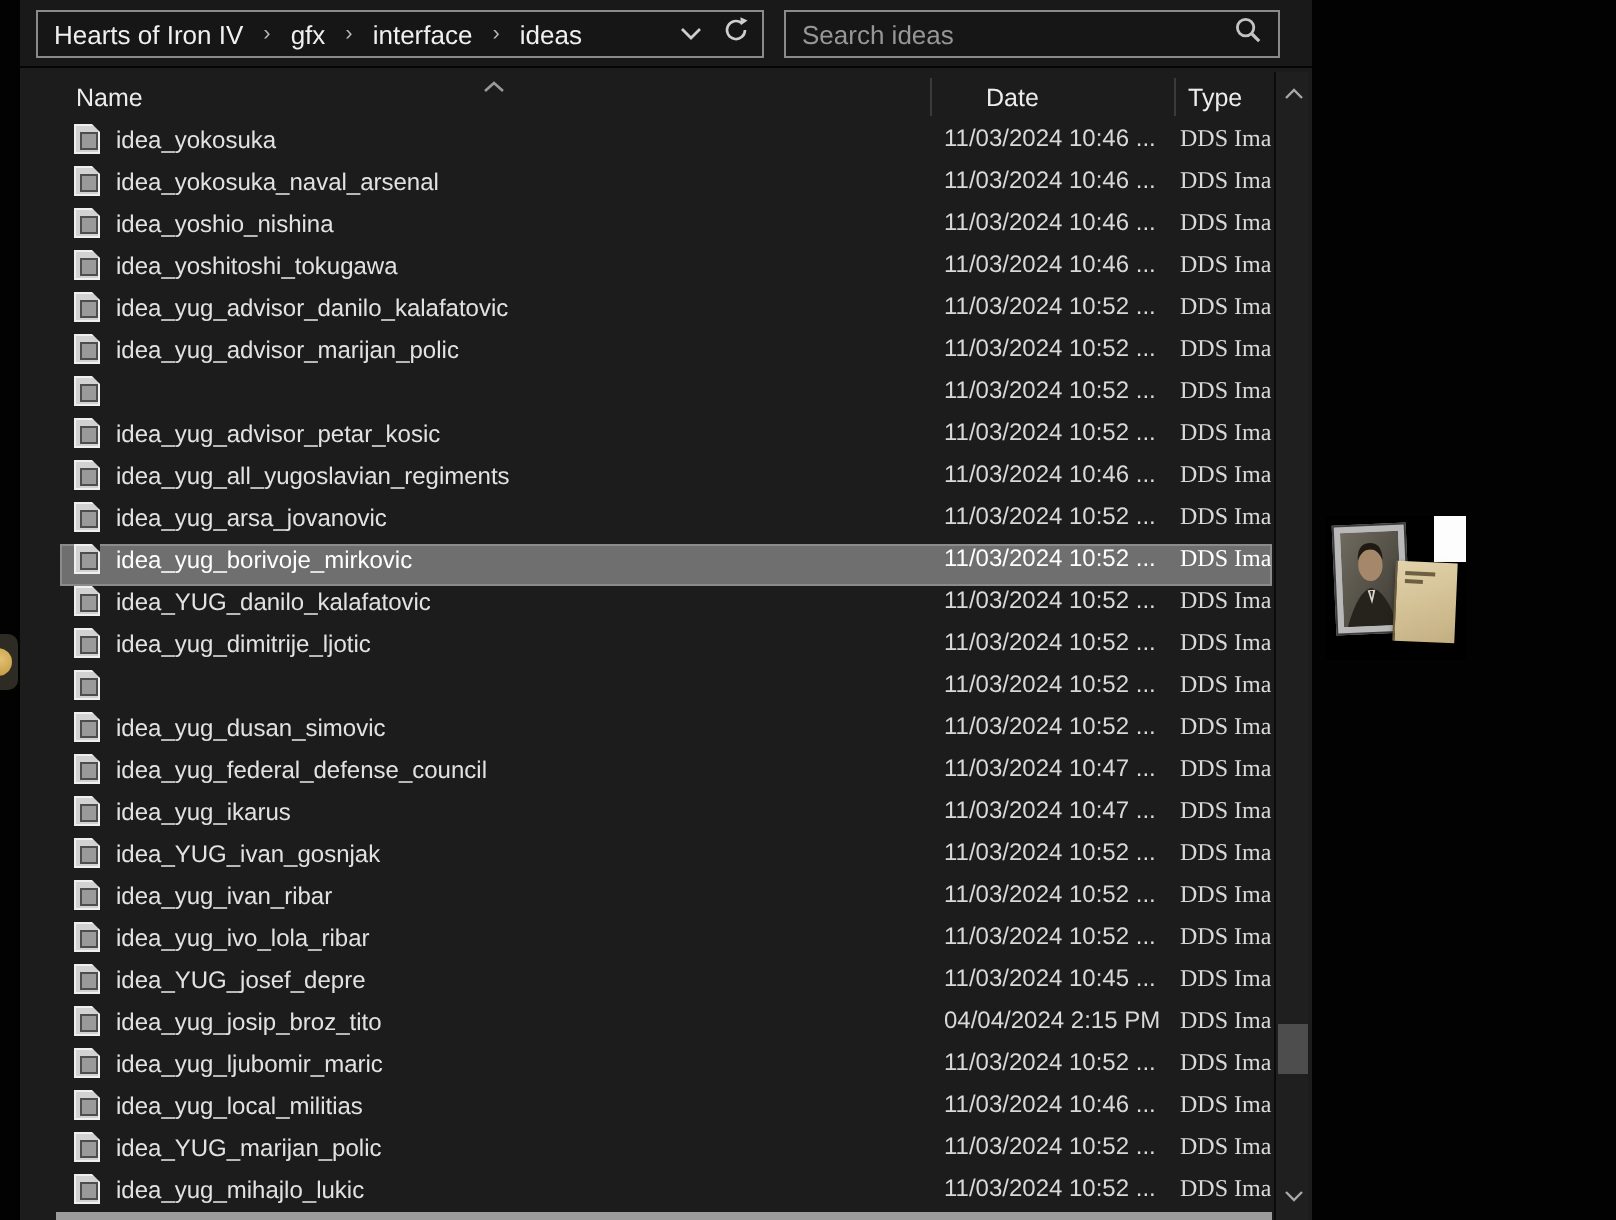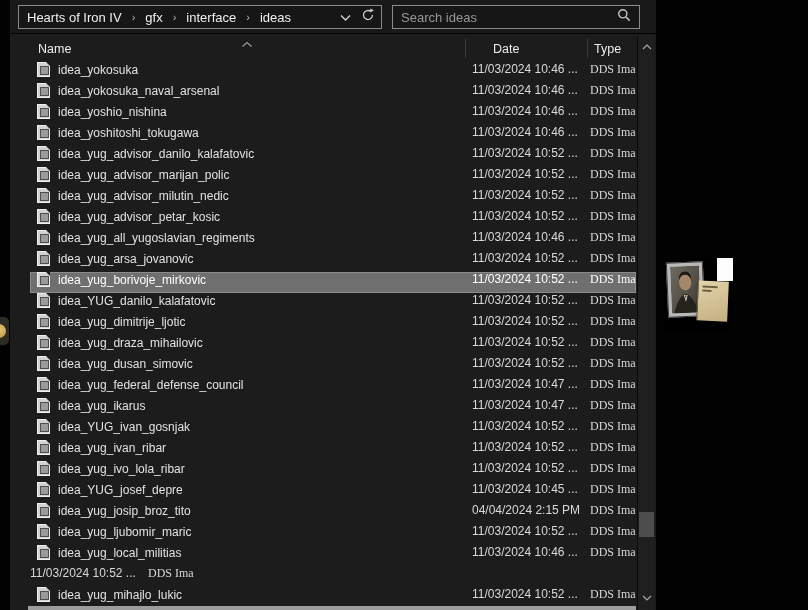--- a/index.html
+++ b/index.html
@@ -168,21 +168,20 @@
         <span class="cell-name">
           <span class="ficon"></span>
           <span>idea_yug_advisor_marijan_polic</span>
         </span>
         <span class="cell-date">11/03/2024 10:52 ...</span>
         <span class="cell-type">DDS Ima</span>
       </div>
         <div class="row">
         <span class="cell-name">
           <span class="ficon"></span>
-          <span>idea_yug_advisor_milutin_nedic</span>
         </span>
         <span class="cell-date">11/03/2024 10:52 ...</span>
         <span class="cell-type">DDS Ima</span>
       </div>
         <div class="row">
         <span class="cell-name">
           <span class="ficon"></span>
           <span>idea_yug_advisor_petar_kosic</span>
         </span>
         <span class="cell-date">11/03/2024 10:52 ...</span>
@@ -224,21 +223,20 @@
         <span class="cell-name">
           <span class="ficon"></span>
           <span>idea_yug_dimitrije_ljotic</span>
         </span>
         <span class="cell-date">11/03/2024 10:52 ...</span>
         <span class="cell-type">DDS Ima</span>
       </div>
         <div class="row">
         <span class="cell-name">
           <span class="ficon"></span>
-          <span>idea_yug_draza_mihailovic</span>
         </span>
         <span class="cell-date">11/03/2024 10:52 ...</span>
         <span class="cell-type">DDS Ima</span>
       </div>
         <div class="row">
         <span class="cell-name">
           <span class="ficon"></span>
           <span>idea_yug_dusan_simovic</span>
         </span>
         <span class="cell-date">11/03/2024 10:52 ...</span>
@@ -310,20 +308,24 @@
       </div>
         <div class="row">
         <span class="cell-name">
           <span class="ficon"></span>
           <span>idea_yug_local_militias</span>
         </span>
         <span class="cell-date">11/03/2024 10:46 ...</span>
         <span class="cell-type">DDS Ima</span>
       </div>
         <div class="row">
+        <span class="cell-name">
+          <span class="ficon"></span>
+          <span>idea_YUG_marijan_polic</span>
+        </span>
         <span class="cell-date">11/03/2024 10:52 ...</span>
         <span class="cell-type">DDS Ima</span>
       </div>
         <div class="row">
         <span class="cell-name">
           <span class="ficon"></span>
           <span>idea_yug_mihajlo_lukic</span>
         </span>
         <span class="cell-date">11/03/2024 10:52 ...</span>
         <span class="cell-type">DDS Ima</span>

